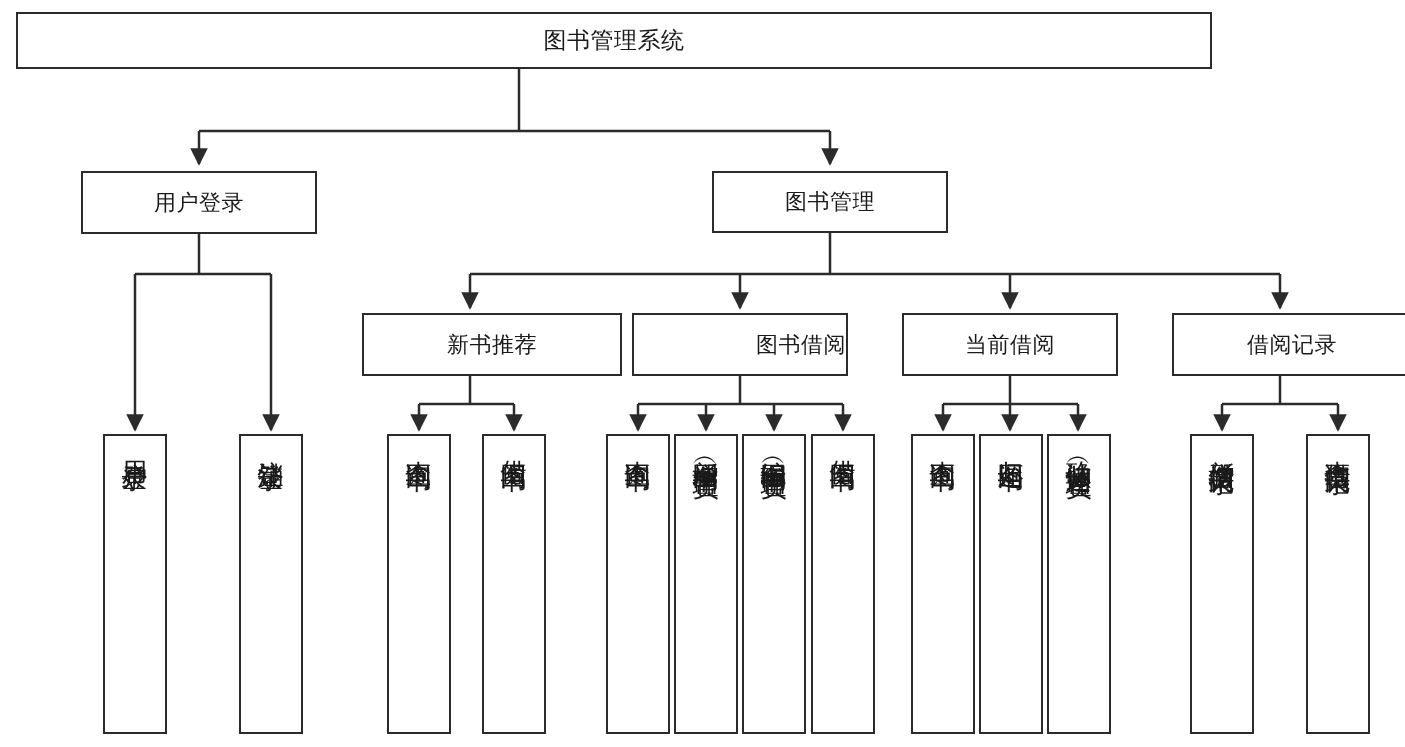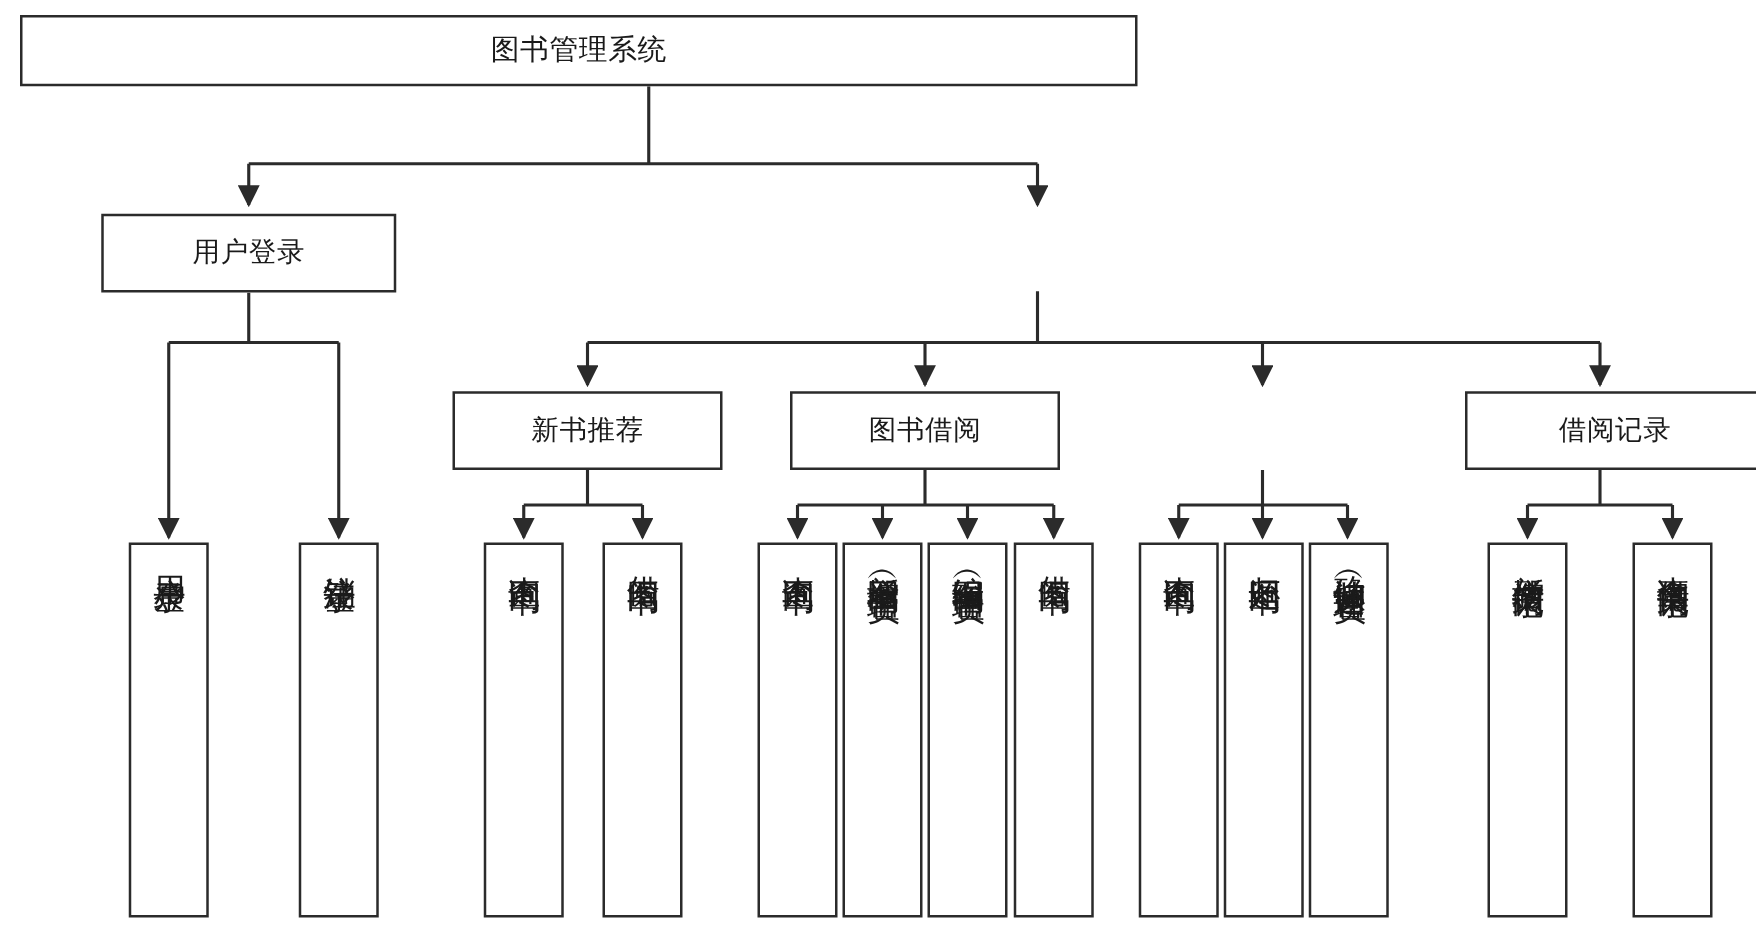--- a/index.html
+++ b/index.html
@@ -122,37 +122,43 @@
       <path d="M 1010 404 L 1010 430" marker-end="url(#arrow)"></path>
       <path d="M 1078 404 L 1078 430" marker-end="url(#arrow)"></path>
 
       <path d="M 1280 376 L 1280 404"></path>
       <path d="M 1222 404 L 1338 404"></path>
       <path d="M 1222 404 L 1222 430" marker-end="url(#arrow)"></path>
       <path d="M 1338 404 L 1338 430" marker-end="url(#arrow)"></path>
     </g>
   </svg>
 
-  <div class="node horiz root" style="left:16px; top:12px; width:894px; height:57px;">
+  <div class="node horiz root" style="left:16px; top:12px; width:1196px; height:57px;">
     <span class="label">图书管理系统</span>
   </div>
 
   <div class="node horiz" style="left:81px; top:171px; width:236px; height:63px;">
     <span class="label">用户登录</span>
   </div>
 
-
-  <div class="node horiz" style="left:362px; top:313px; width:216px; height:63px;align-items:center;">
+  <div class="node horiz" style="left:712px; top:171px; width:236px; height:62px;">
+    <span class="label">图书管理</span>
+  </div>
+
+  <div class="node horiz" style="left:362px; top:313px; width:260px; height:63px;align-items:center;">
     <span class="label">新书推荐</span>
   </div>
 
-  <div class="node horiz" style="left:632px; top:313px; width:216px; height:63px;">
+  <div class="node horiz" style="left:632px; top:313px; width:216px; height:63px;justify-content:flex-end;">
     <span class="label">图书借阅</span>
   </div>
 
+  <div class="node horiz" style="left:902px; top:313px; width:216px; height:63px;">
+    <span class="label">当前借阅</span>
+  </div>
 
   <div class="node horiz" style="left:1172px; top:313px; width:240px; height:63px;">
     <span class="label">借阅记录</span>
   </div>
 
   <div class="node vert" style="left:103px; top:434px; width:64px; height:300px;">
     <span class="label">用户登录</span>
   </div>
   <div class="node vert" style="left:239px; top:434px; width:64px; height:300px;">
     <span class="label">注销登录</span>

